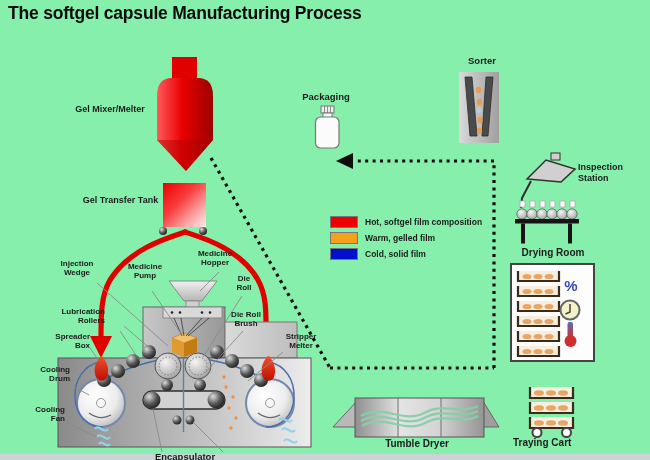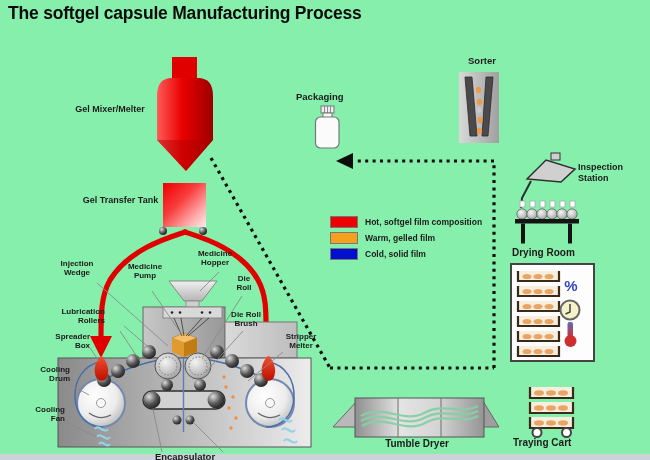--- a/index.html
+++ b/index.html
@@ -363,25 +363,25 @@
 <div class="lbl" style="left:35px;top:332px;width:55px;text-align:right;font-size:8px;">Spreader
 Box</div>
 <div class="lbl" style="left:276px;top:332px;width:50px;text-align:center;font-size:8px;">Stripper
 Melter</div>
 <div class="lbl" style="left:25px;top:365px;width:45px;text-align:right;font-size:8px;">Cooling
 Drum</div>
 <div class="lbl" style="left:25px;top:405px;width:40px;text-align:right;font-size:8px;">Cooling
 Fan</div>
 <div class="lbl" style="left:145px;top:451px;width:80px;text-align:center;font-size:9.5px;">Encapsulator</div>
 
-<div class="lbl" style="left:296px;top:91px;width:60px;font-size:9.5px;">Packaging</div>
+<div class="lbl" style="left:296px;top:91px;width:60px;text-align:center;font-size:9.5px;">Packaging</div>
 <div class="lbl" style="left:457px;top:55px;width:50px;text-align:center;font-size:9.5px;">Sorter</div>
 <div class="lbl" style="left:578px;top:162px;width:55px;text-align:left;font-size:9px;">Inspection
 Station</div>
-<div class="lbl" style="left:512px;top:247px;width:82px;font-size:10px;">Drying Room</div>
+<div class="lbl" style="left:512px;top:247px;width:82px;text-align:center;font-size:10px;">Drying Room</div>
 <div class="lbl" style="left:377px;top:438px;width:80px;text-align:center;font-size:10px;">Tumble Dryer</div>
 <div class="lbl" style="left:513px;top:437px;width:80px;text-align:left;font-size:10px;">Traying Cart</div>
 
 <div class="pct">%</div>
 
 <div class="legend">
   <div class="legend-row">
     <span class="legend-swatch" style="background-color: rgb(238, 0, 0);"></span>
     <span style="font-size:8.5px;font-weight:bold;color:#1b1b1b;">Hot, softgel film composition</span>
   </div>

